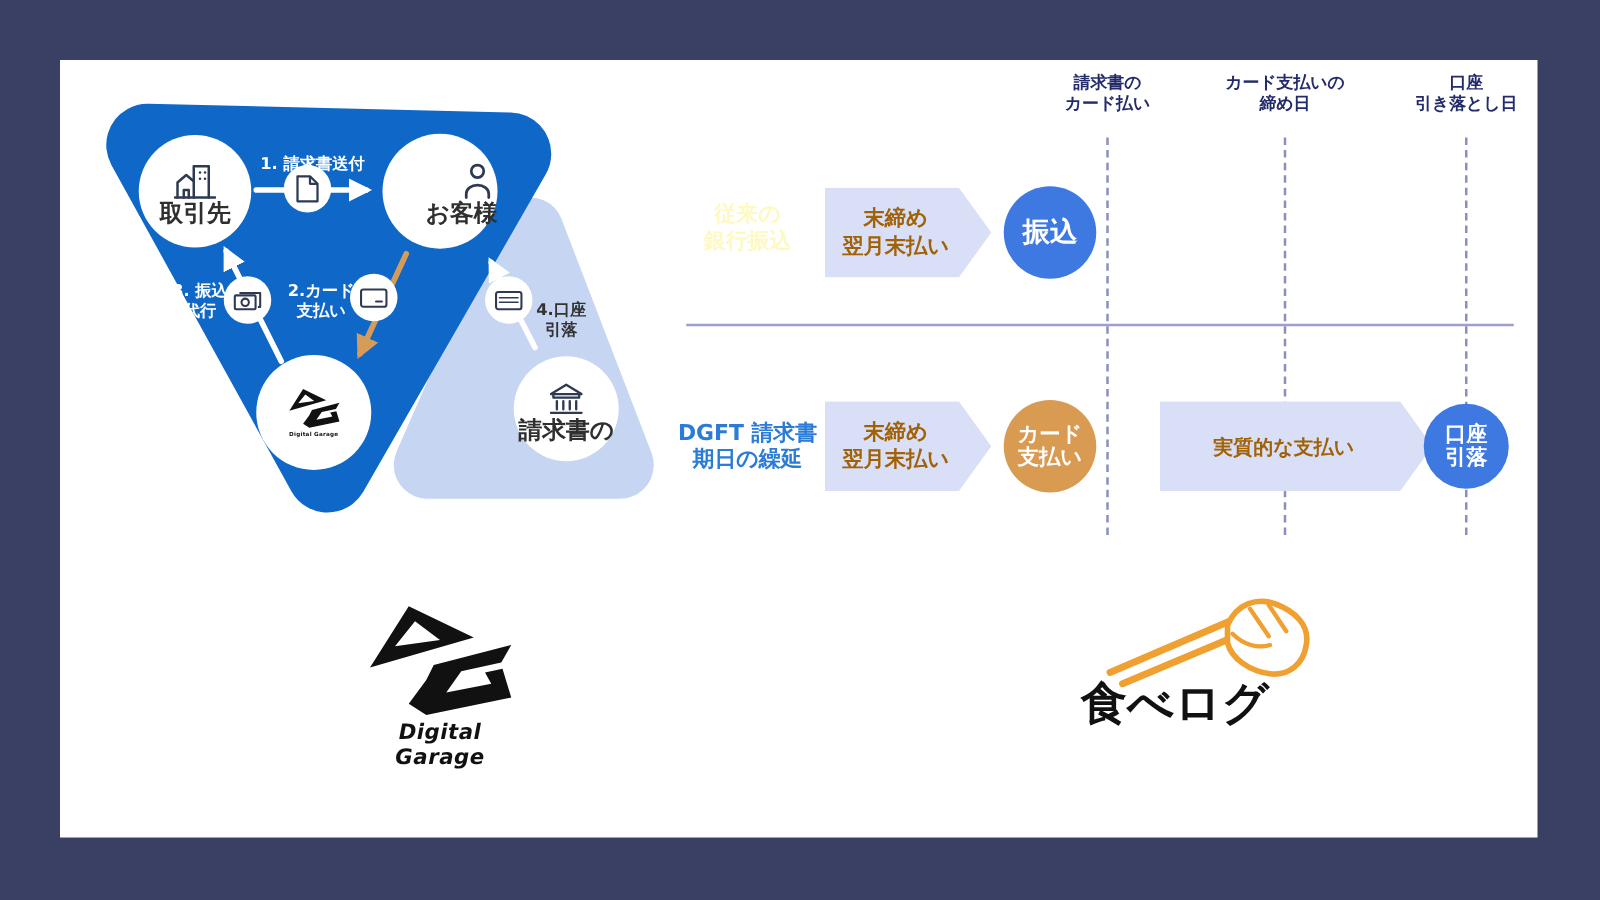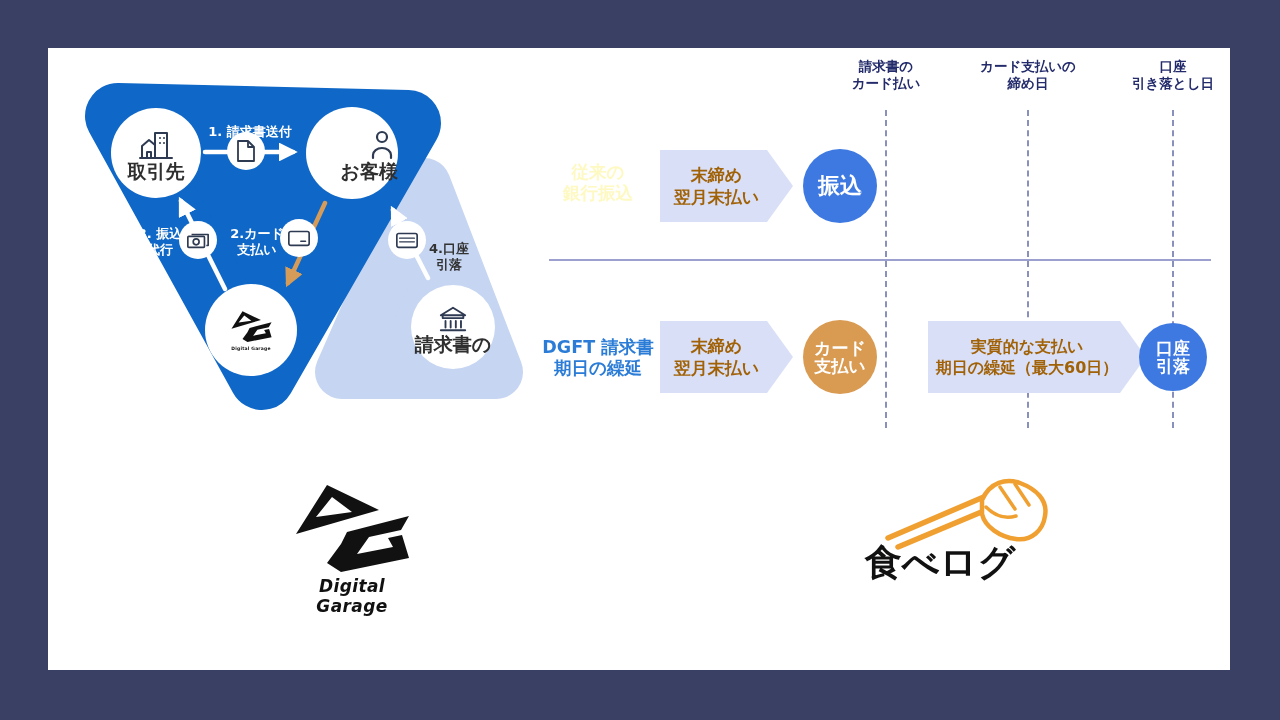--- a/index.html
+++ b/index.html
@@ -215,21 +215,20 @@
 <div class="abs chevron" style="left:660px;top:321px;width:133px;height:72px;">
   <span>末締め</span>
   <span>翌月末払い</span>
 </div>
 <div class="abs badge orange" style="left:803px;top:320px;width:74px;height:74px;">
   <span class="l">カード</span>
   <span class="l">支払い</span>
 </div>
 <div class="abs chevron small-text" style="left:928px;top:321px;width:218px;height:72px;">
   <span>実質的な支払い</span>
-  <span>期日の繰延（最大60日）</span>
 </div>
 <div class="abs badge blue" style="left:1139px;top:323px;width:68px;height:68px;">
   <span class="l">口座</span>
   <span class="l">引落</span>
 </div>
 
 <svg class="abs" style="left:289px;top:482px;" width="124" height="92" viewBox="0 0 124 92">
   <path d="M7 52 L38 3 L90 28 Z M27 35 L43 15 L63 30 Z" fill="#111" fill-rule="evenodd"></path>
   <path d="M58 50 L120 34 L112 48 L80 55 L68 72 L104 65 L99 56 L113 53 L120 76 L52 90 L38 81 L52 62 Z" fill="#111"></path>
 </svg>

